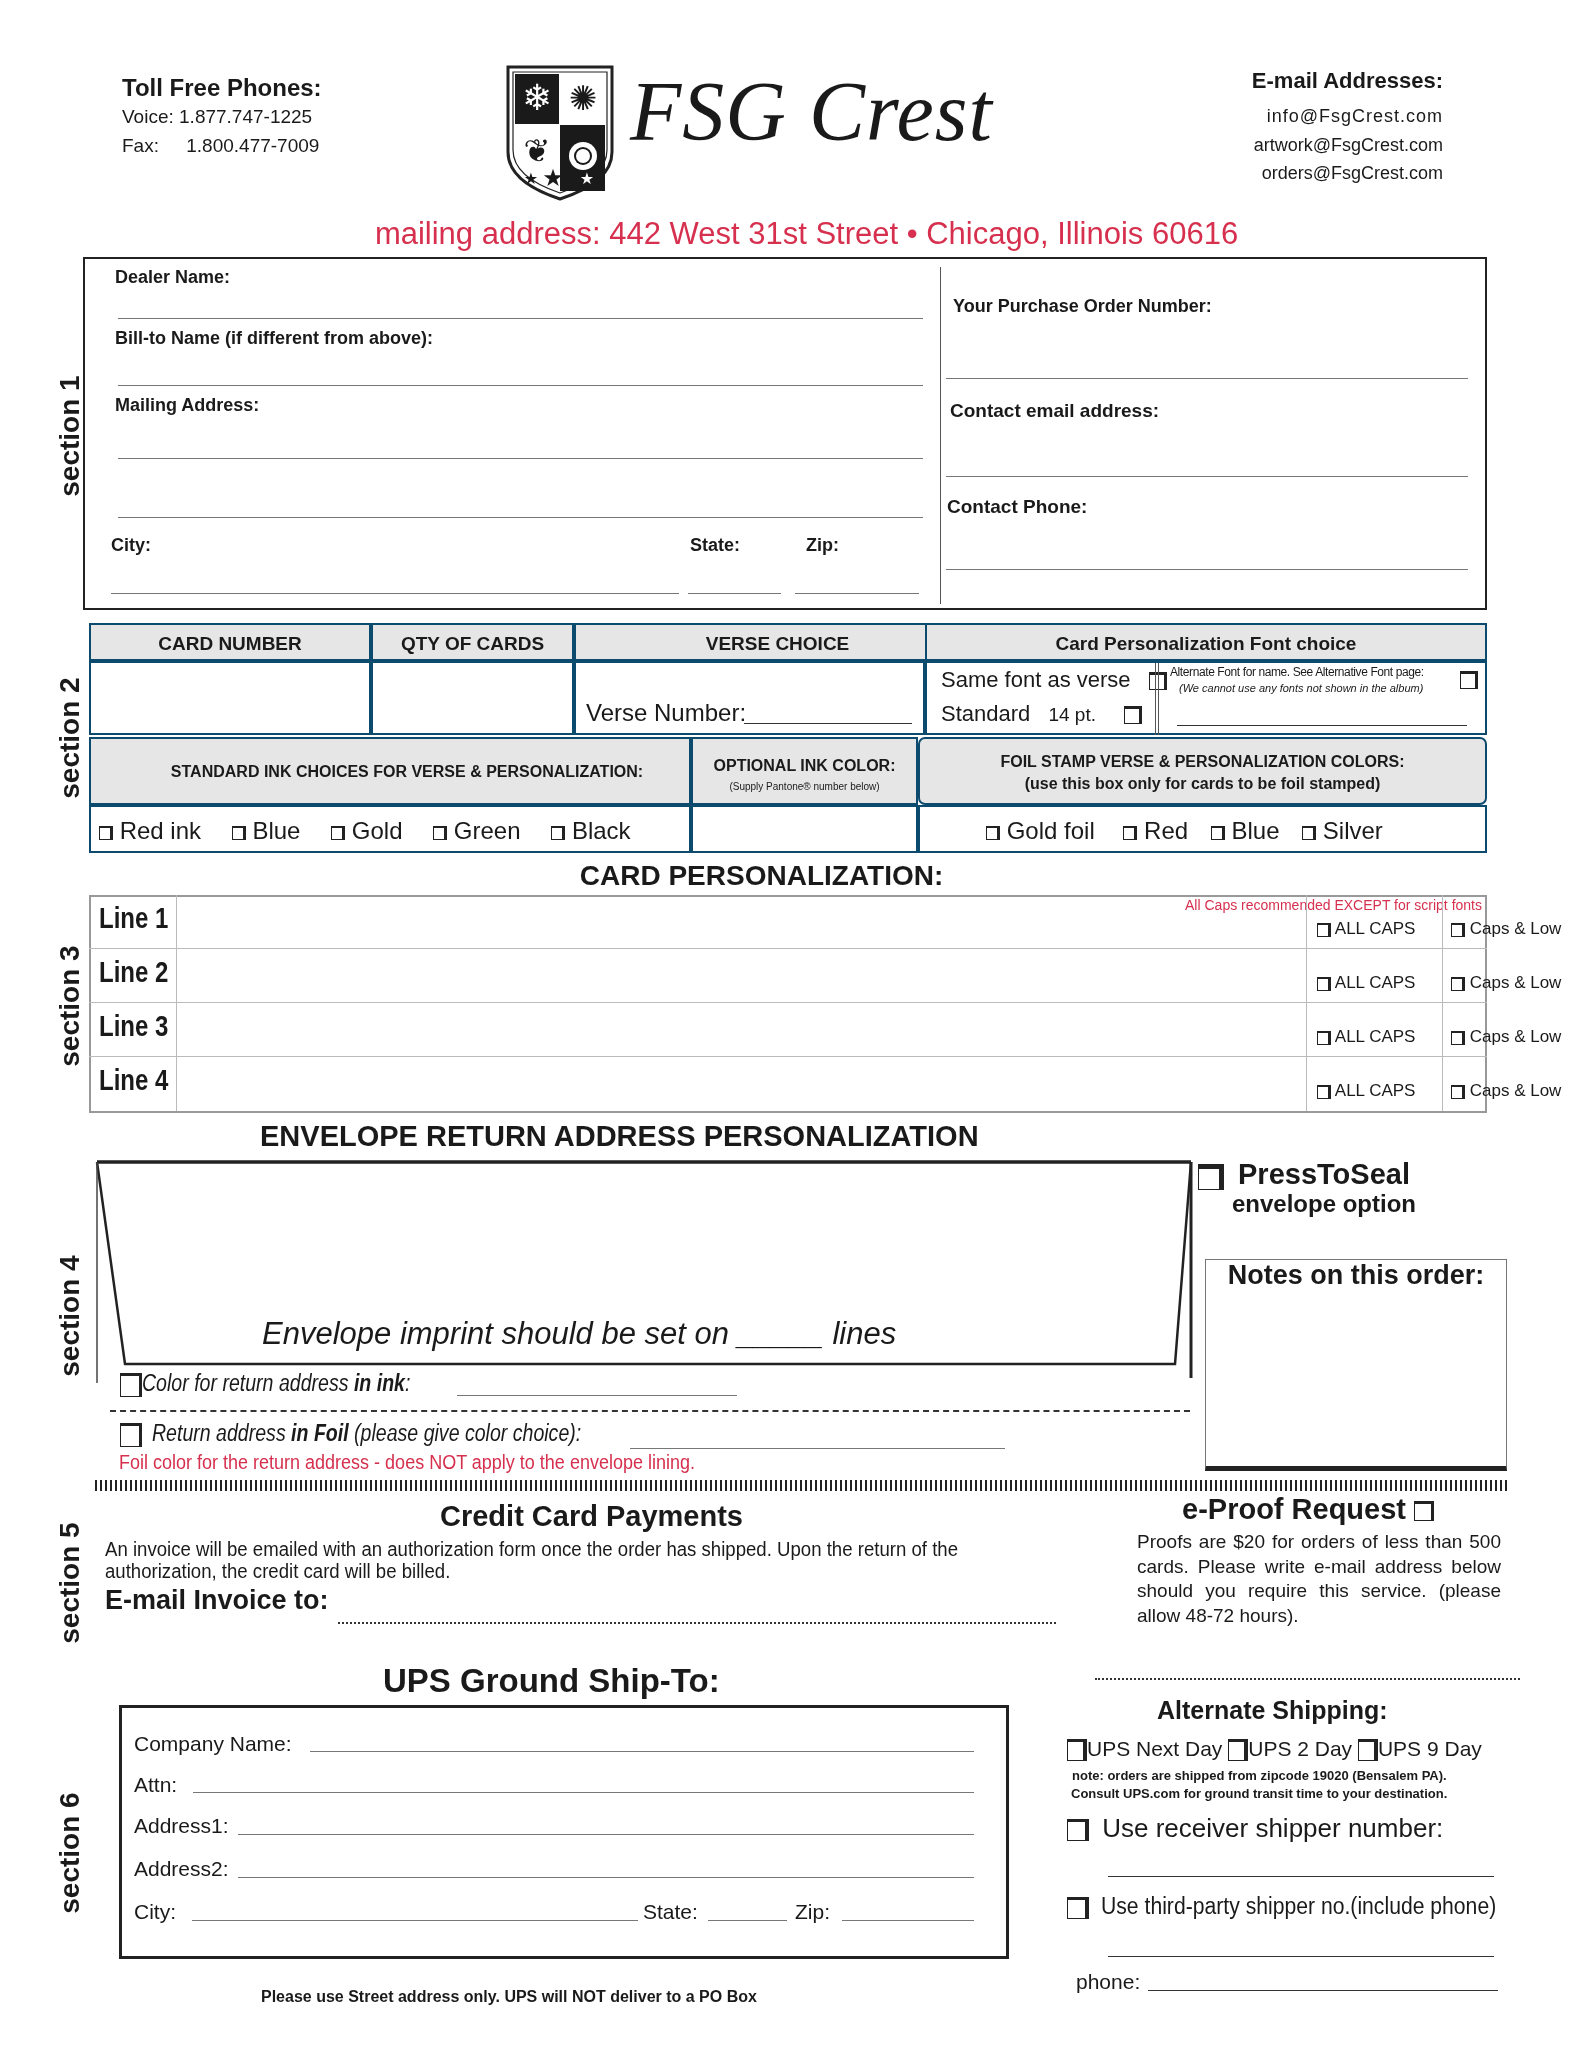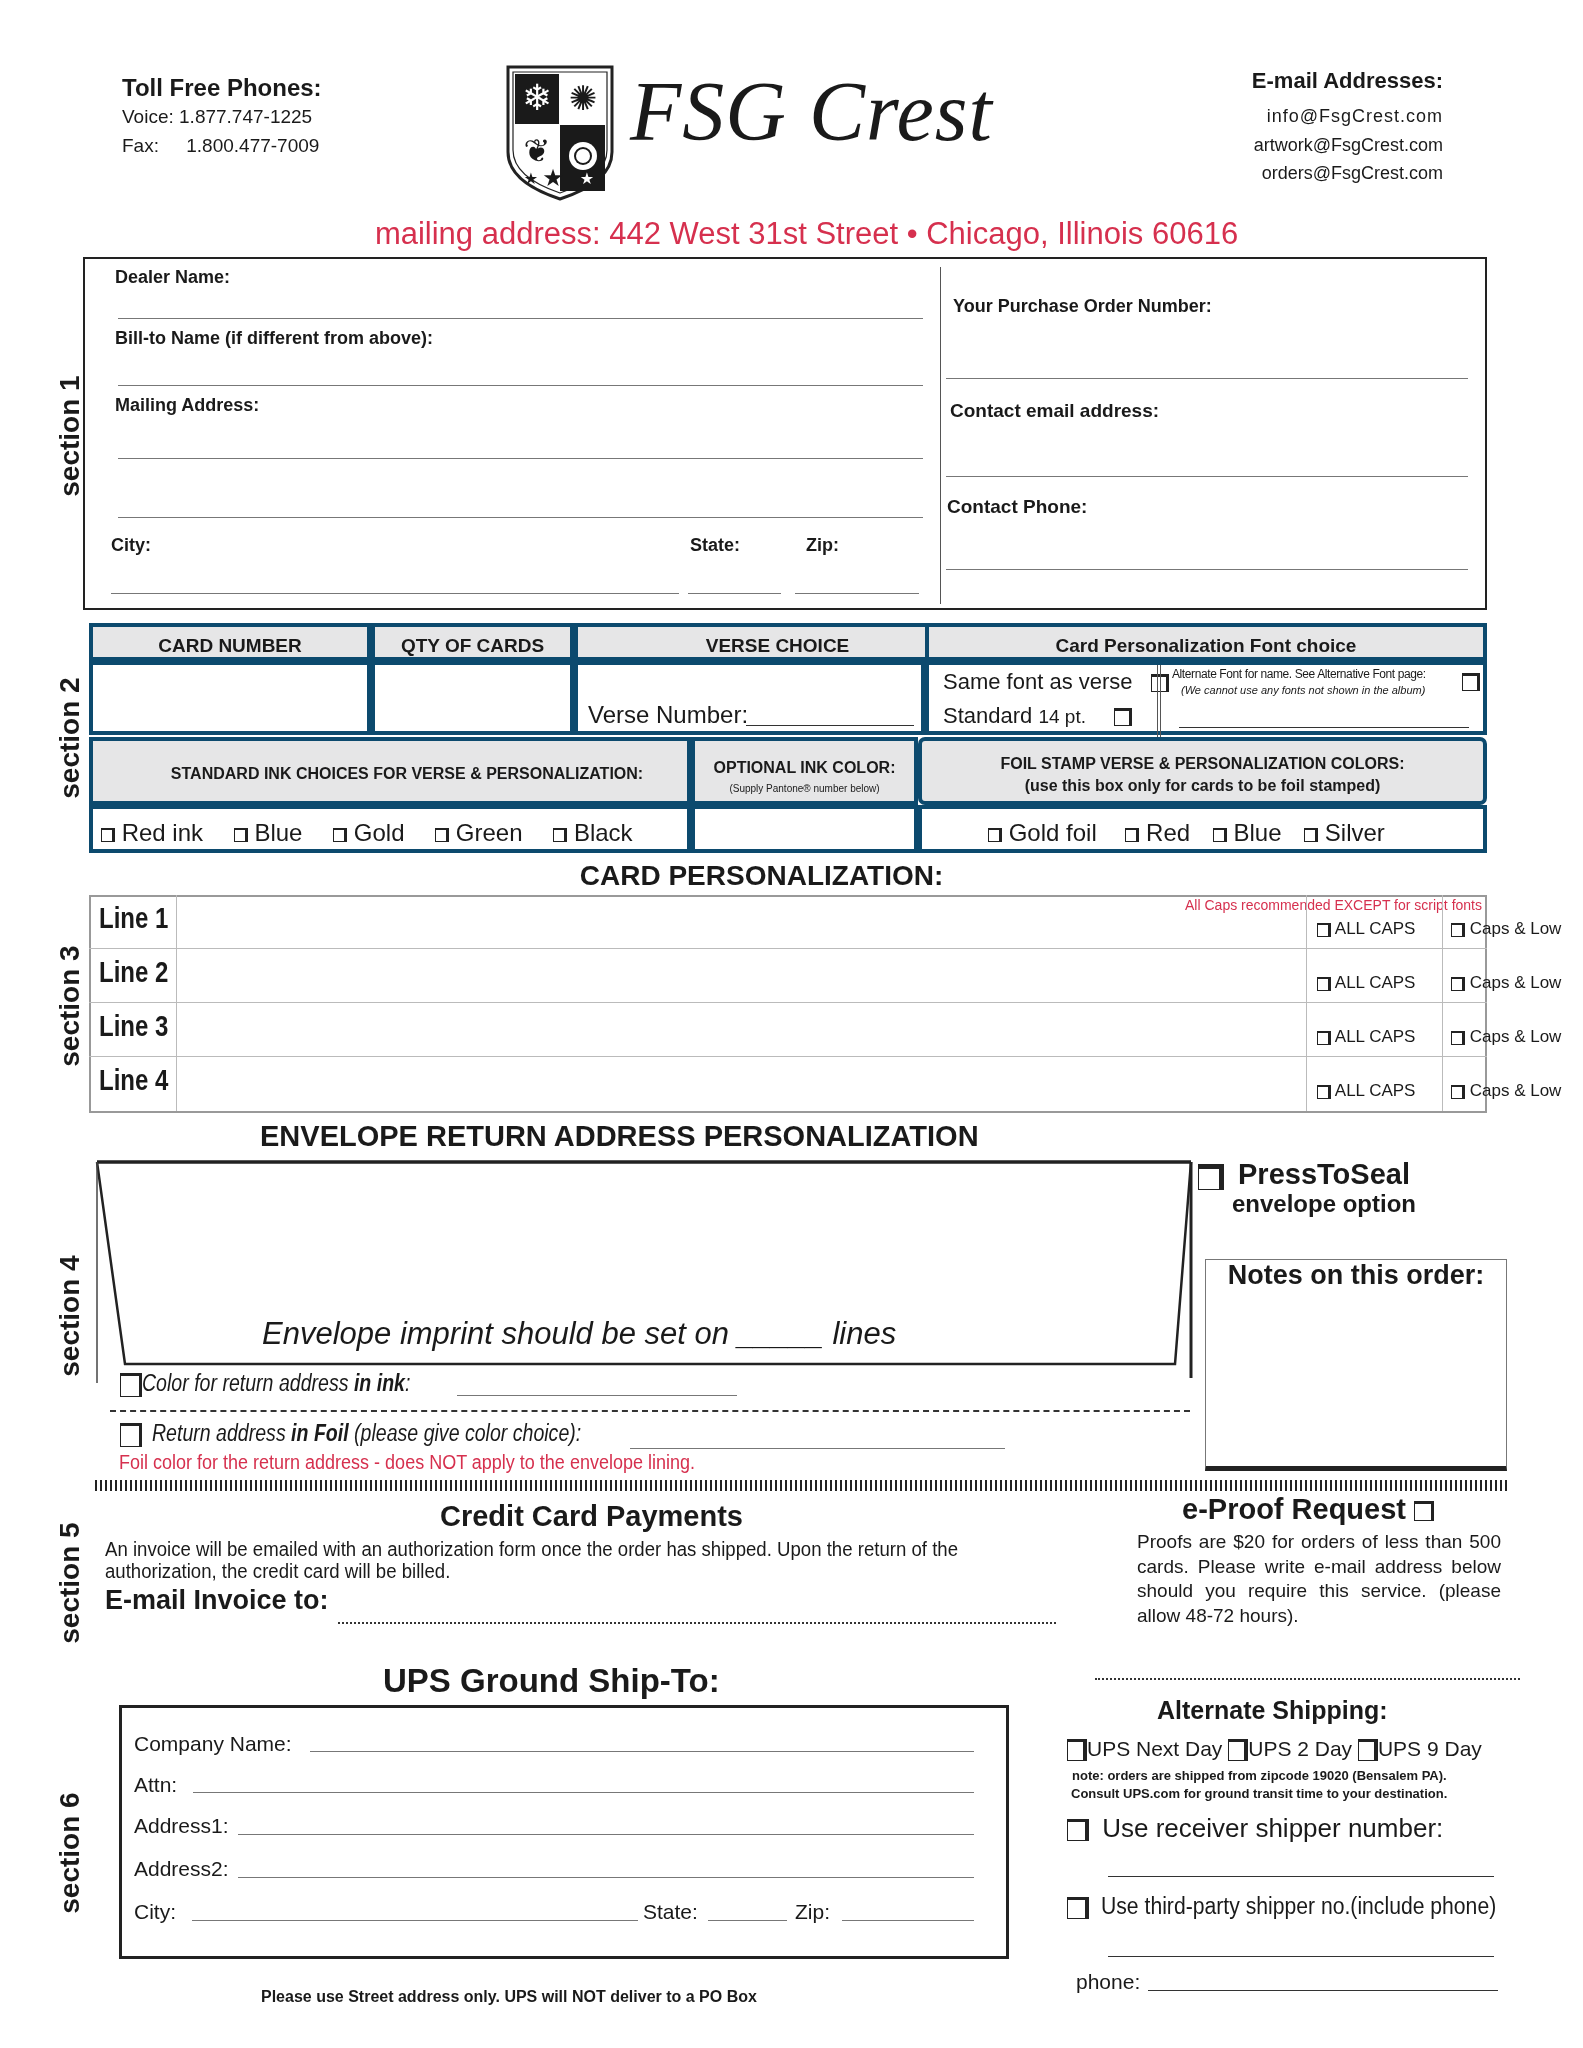--- a/index.html
+++ b/index.html
@@ -7,21 +7,21 @@
   body { position: relative; font-family: "Liberation Sans", sans-serif; color: #1a1a1a; }
   .abs { position: absolute; }
   .b { font-weight: bold; }
   .red { color: #d6304e; }
   .line { position: absolute; border-bottom: 1.5px solid #777; height: 0; }
   .chk { display: inline-block; width: 18px; height: 18px; border: 1.5px solid #222; border-right-width: 3.5px; border-top-width: 3.5px; vertical-align: middle; background: #fff; }
   .chk.sm { width: 14px; height: 14px; border-width: 1.5px; border-right-width: 3px; border-top-width: 2px; }
   .chk.lg { width: 26px; height: 26px; border-right-width: 5px; border-top-width: 5px; }
   .section-label { position: absolute; font-weight: bold; font-size: 28px; transform: rotate(-90deg); transform-origin: center center; white-space: nowrap; width: 200px; text-align: center; }
   .gray-cell { background: #e6e6e7; }
-  .cell { position: absolute; border: 4px solid #0c4a6e; }
+  .cell { position: absolute; border: 2px solid #0c4a6e; }
   .ctext { position: absolute; width: 100%; text-align: center; font-weight: bold; font-size: 19px; }
 </style>
 </head>
 <body>
 
 <div class="abs b" style="left:122px;top:74px;font-size:24px;">Toll Free Phones:</div>
 <div class="abs" style="left:122px;top:106px;font-size:19px;">Voice: 1.877.747-1225</div>
 <div class="abs" style="left:122px;top:135px;font-size:19px;">
   <span>Fax:</span>
   <span style="margin-left:22px">1.800.477-7009</span>
@@ -103,21 +103,21 @@
   <span class="abs" style="left:10px;top:36px;font-size:24px;">Verse Number:</span>
   <span class="abs" style="left:168px;top:60px;width:168px;border-bottom:1.5px solid #333;"></span>
 </div>
 <div class="cell" style="left:925px;top:661px;width:562px;height:74px;">
   <div class="abs" style="left:14px;top:4px;font-size:22px;">
     <span>Same font as verse</span>
     <span class="chk" style="margin-left:12px;"></span>
   </div>
   <div class="abs" style="left:14px;top:38px;font-size:22px;">
     <span>Standard</span>
-    <span style="font-size:19px;">14 pt.</span>
+    <span style="font-size:19px;margin-left:12px;">14 pt.</span>
     <span class="chk" style="margin-left:22px;"></span>
   </div>
   <div class="abs" style="left:228px;top:0;width:0;height:72px;border-left:4px double #555;"></div>
   <div class="abs" style="left:243px;top:2px;font-size:12px;letter-spacing:-0.4px;">Alternate Font for name. See Alternative Font page:</div>
   <div class="abs" style="left:252px;top:19px;font-size:11px;font-style:italic;">(We cannot use any fonts not shown in the album)</div>
   <span class="chk" style="position:absolute;left:533px;top:8px;"></span>
   <div class="abs" style="left:250px;top:62px;width:290px;border-bottom:1.5px solid #333;"></div>
 </div>
 
 <div class="cell gray-cell" style="left:89px;top:737px;width:602px;height:68px;">

